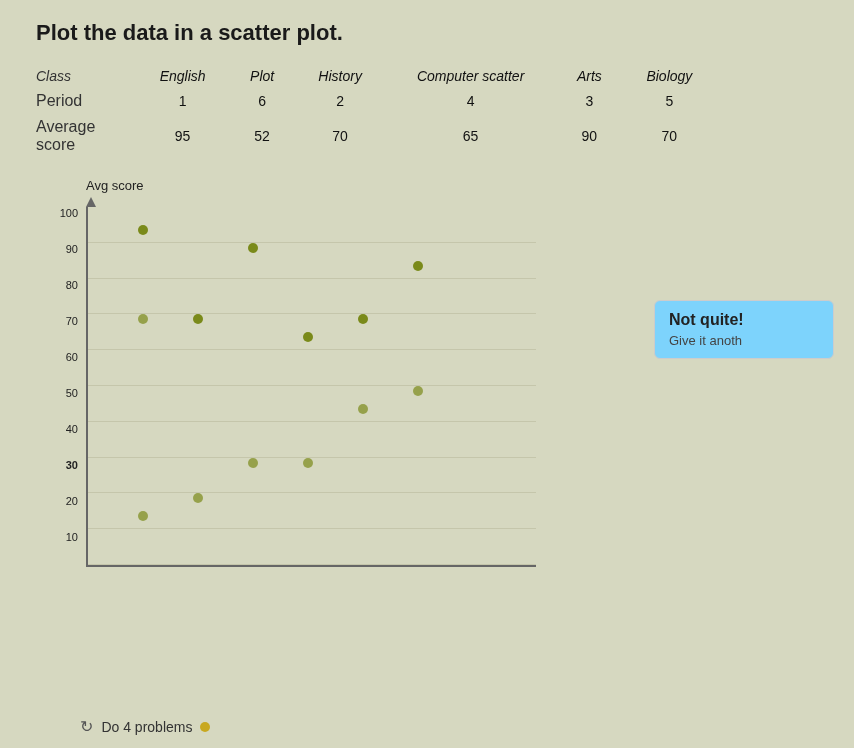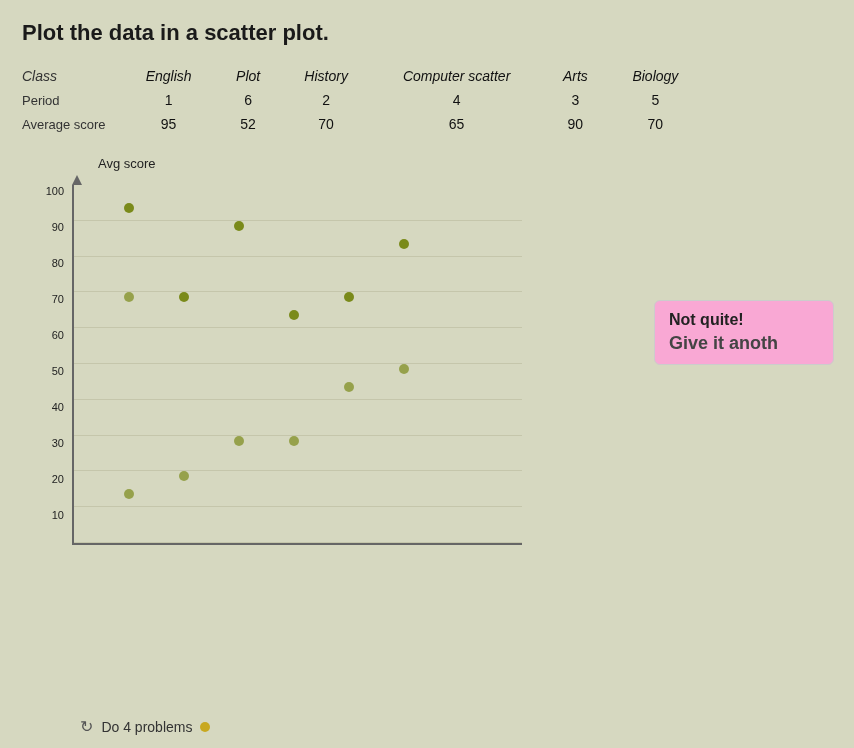--- a/index.html
+++ b/index.html
@@ -7,21 +7,21 @@
       width: 854px;
       height: 748px;
       background: #d6d8c0;
       font-family: Arial, sans-serif;
       overflow: hidden;
       position: relative;
     }
     .main-container {
       width: 100%;
       height: 100%;
-      padding: 20px 22px;
+      padding: 20px 36px;
       position: relative;
     }
     .title {
       font-size: 22px;
       font-weight: bold;
       color: #1a1a1a;
       margin-bottom: 18px;
     }
     .table-section {
       margin-bottom: 20px;
@@ -32,39 +32,39 @@
     }
     .data-table td {
       padding: 4px 14px;
       font-size: 14px;
       color: #111;
       text-align: center;
       margin-left: 44px;
     }
     .data-table td:first-child {
       text-align: left;
-      font-size: 13px;
+      font-size: 16px;
       color: #333;
       padding-left: 0;
       width: 100px;
     }
     .data-table tr:first-child td {
       font-style: italic;
       font-size: 14px;
     }
     .chart-section {
       position: relative;
       width: 520px;
       height: 410px;
     }
     .chart-title {
       font-size: 13px;
       color: #222;
       margin-bottom: 4px;
-      margin-left: 76px;
+      margin-left: 50px;
     }
     .chart-area {
       position: relative;
       width: 520px;
       height: 390px;
       display: flex;
     }
     .y-axis {
       position: relative;
       width: 50px;
@@ -99,36 +99,35 @@
       width: 10px;
       height: 10px;
       border-radius: 50%;
       background: #7a8a1a;
       transform: translate(-50%, 50%);
     }
     .not-quite-box {
       position: absolute;
       right: 20px;
       top: 300px;
-      background: #f9a8d4;
+      background: #7dd3fc;
       border: 1px solid #ccc;
       border-radius: 6px;
       padding: 10px 14px;
       width: 180px;
     }
     .not-quite-title {
       font-size: 16px;
       font-weight: bold;
       color: #222;
       margin-bottom: 4px;
     }
     .not-quite-sub {
-      font-size: 18px;
+      font-size: 13px;
       color: #444;
-      font-weight: bold;
     }
     .bottom-bar {
       position: absolute;
       bottom: 12px;
       left: 80px;
       display: flex;
       align-items: center;
       gap: 8px;
     }
     .refresh-icon {
@@ -202,21 +201,21 @@
     <div class="chart-area">
 
       <div class="y-axis">
         <span class="y-label" style="bottom: calc(100% * 100/100 - 6px);">100</span>
         <span class="y-label" style="bottom: calc(100% * 90/100 - 6px);">90</span>
         <span class="y-label" style="bottom: calc(100% * 80/100 - 6px);">80</span>
         <span class="y-label" style="bottom: calc(100% * 70/100 - 6px);">70</span>
         <span class="y-label" style="bottom: calc(100% * 60/100 - 6px);">60</span>
         <span class="y-label" style="bottom: calc(100% * 50/100 - 6px);">50</span>
         <span class="y-label" style="bottom: calc(100% * 40/100 - 6px);">40</span>
-        <span class="y-label" style="bottom: calc(100% * 30/100 - 6px);">30</span>
+        <span class="y-label" style="bottom: calc(100% * 30/100 - 6px); font-weight: bold;">30</span>
         <span class="y-label" style="bottom: calc(100% * 20/100 - 6px);">20</span>
         <span class="y-label" style="bottom: calc(100% * 10/100 - 6px);">10</span>
       </div>
 
       <div class="plot-area">
         <div class="arrow-y"></div>
 
         <div class="grid-line-h" style="bottom: 90%;"></div>
         <div class="grid-line-h" style="bottom: 80%;"></div>
         <div class="grid-line-h" style="bottom: 70%;"></div>

